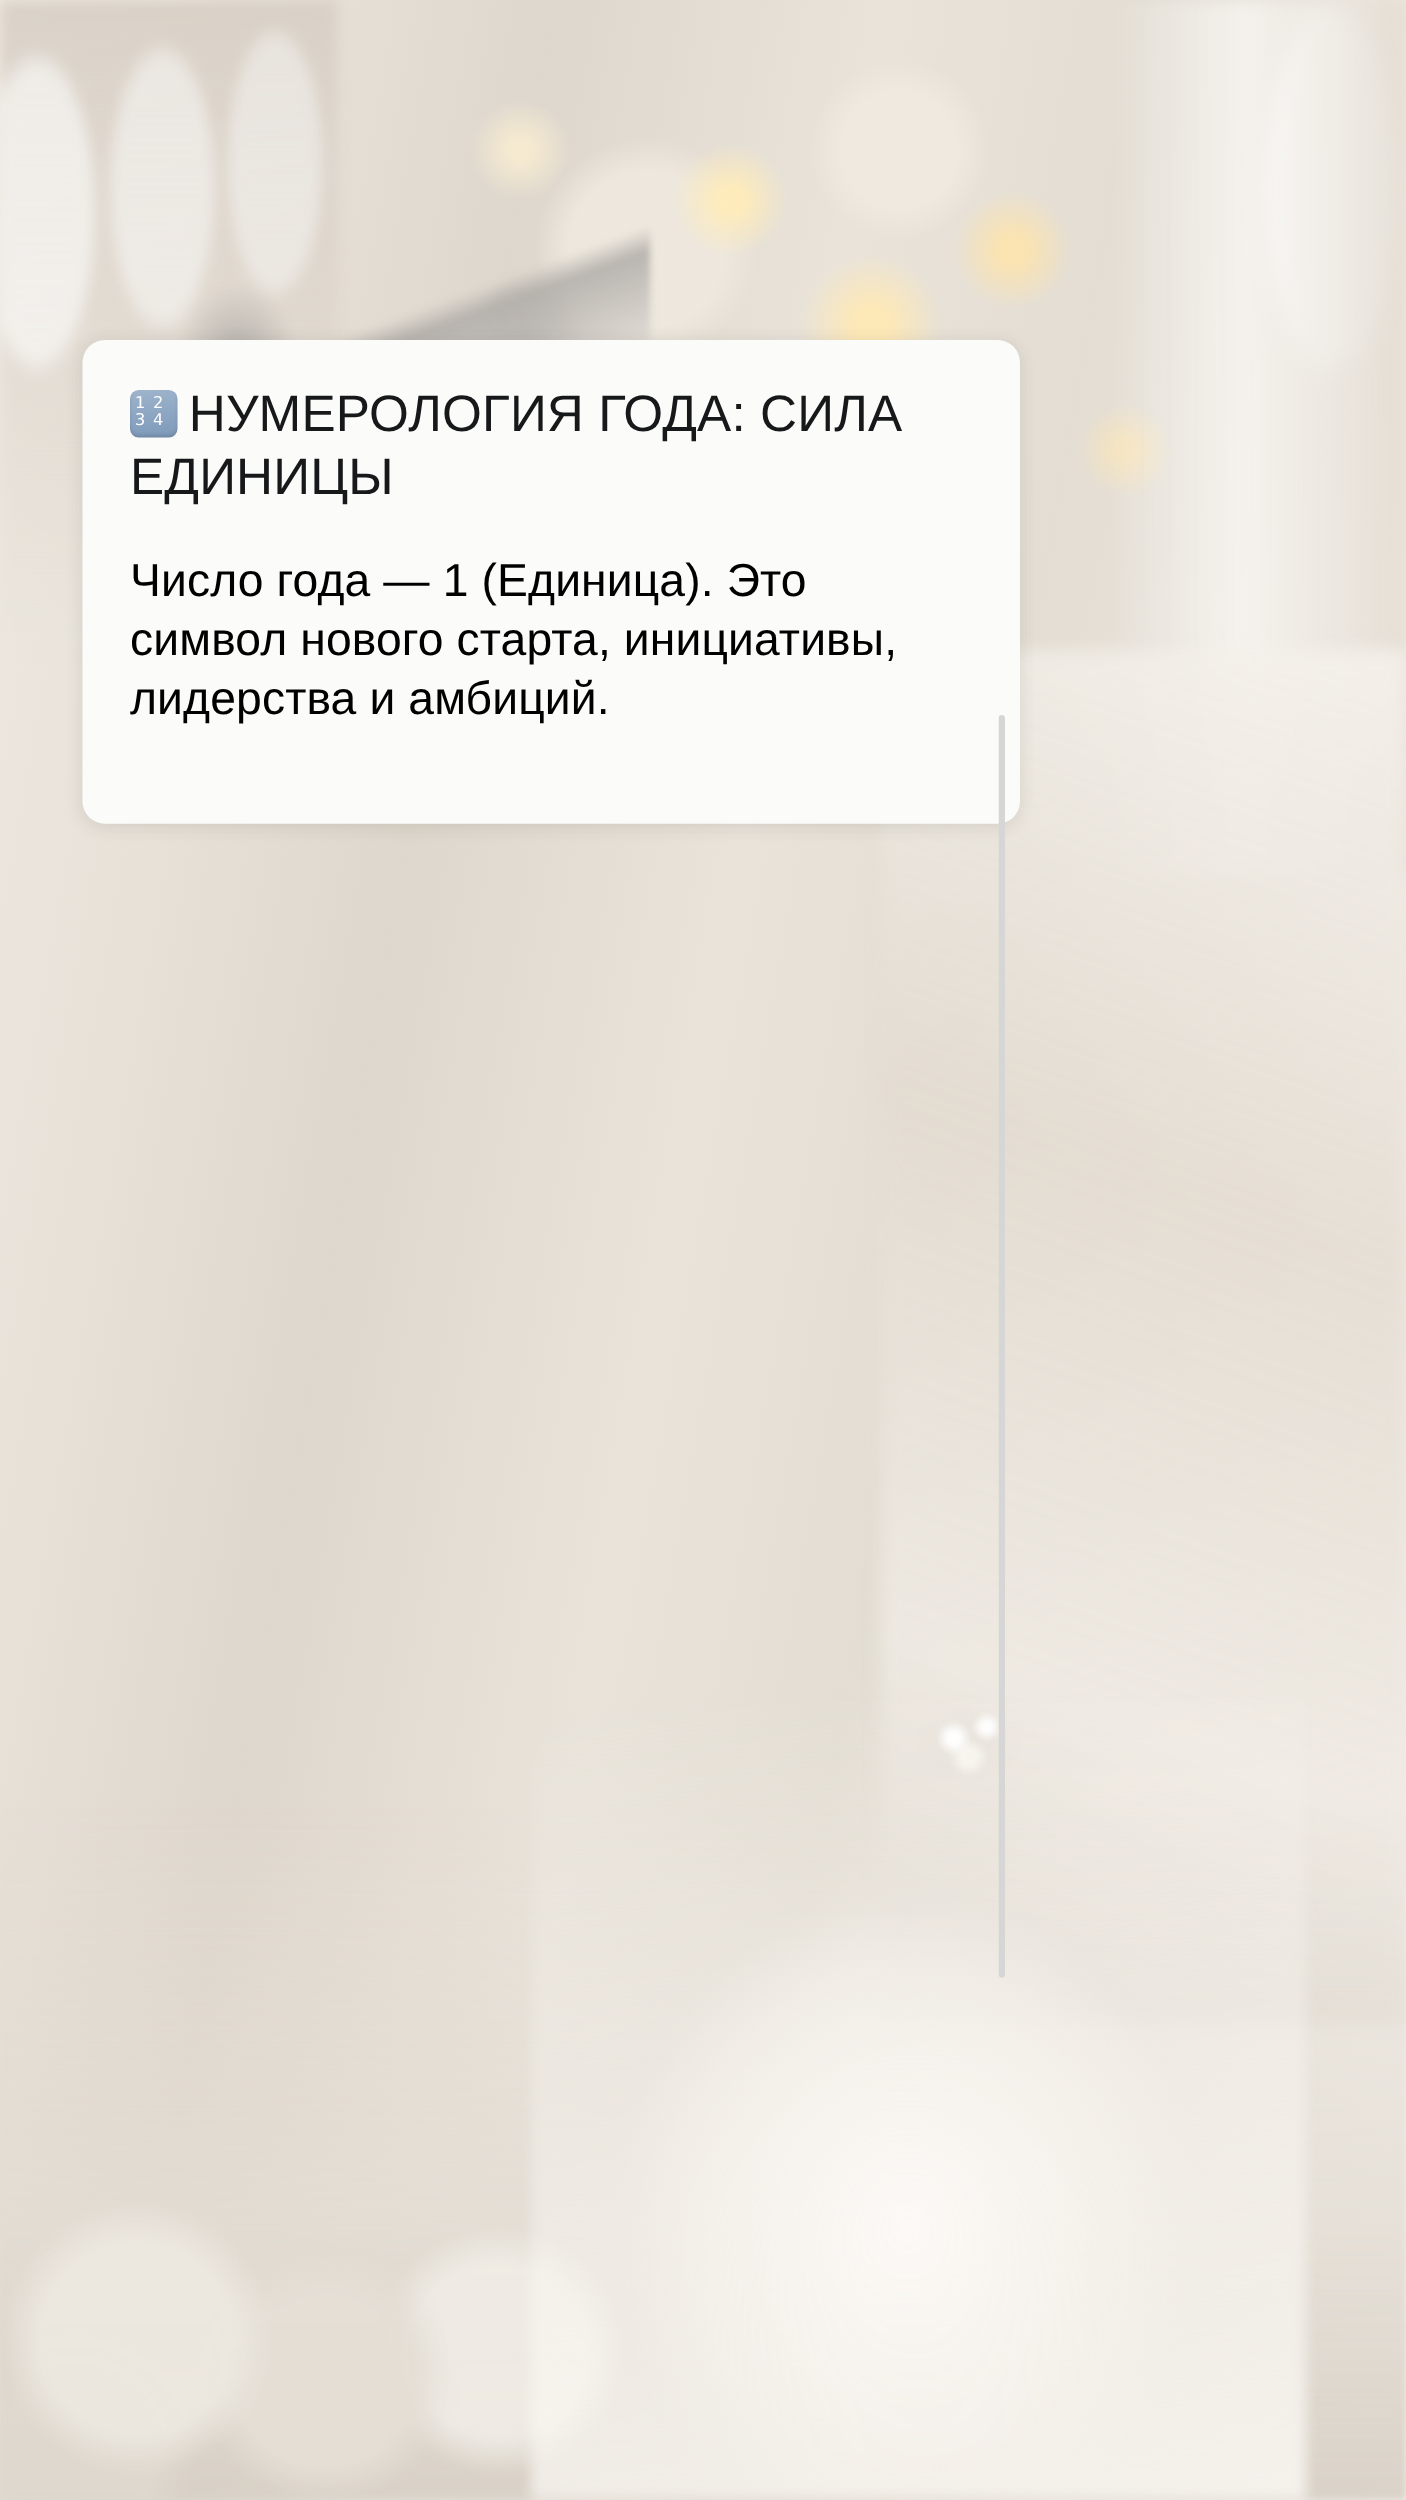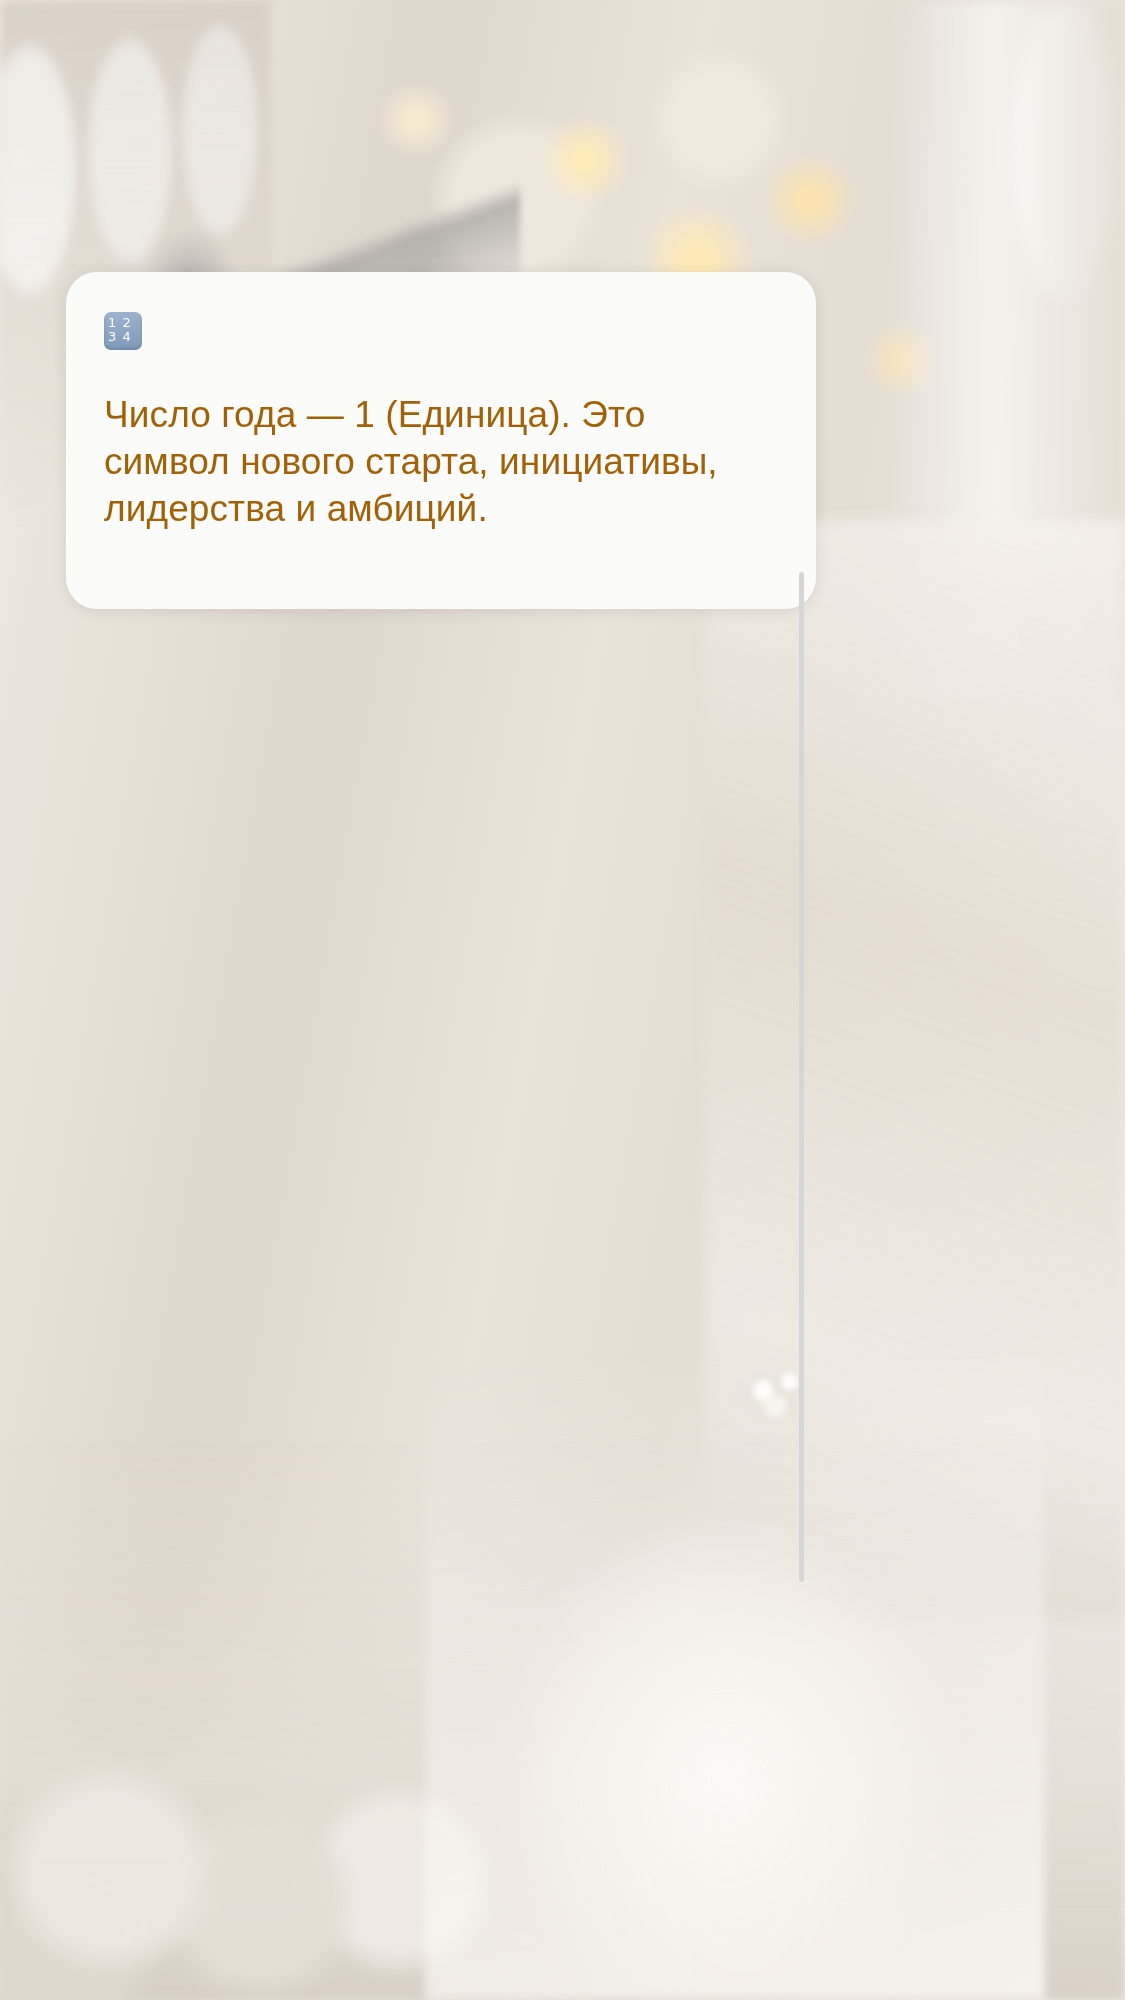--- a/index.html
+++ b/index.html
@@ -116,21 +116,21 @@
     filter: blur(1.2px);
   }
 
   
   .card {
     position: absolute;
     left: 66px;
     top: 272px;
     width: 750px;
     background: #fbfbfa;
-    border-radius: 31px;
+    border-radius: 18px;
     padding: 34px 40px 40px 38px;
     box-sizing: border-box;
     box-shadow: 0 2px 14px rgba(60,55,50,0.12);
   }
 
   .card-title {
     font-size: 41px;
     line-height: 1.22;
     color: #17181a;
     font-weight: 400;
@@ -156,21 +156,21 @@
     line-height: 14px;
     font-family: "DejaVu Sans", sans-serif;
     letter-spacing: 1px;
     text-align: left;
   }
 
   .card p {
     margin: 0;
     font-size: 37px;
     line-height: 1.27;
-    color: #a16207;
+    color: #000000;
     font-weight: 400;
     letter-spacing: 0.1px;
   }
   .para-gap { height: 36px; }
 
   
   .card-scroll-track {
     position: absolute;
     right: 6px;
     top: 150px;
@@ -201,21 +201,21 @@
   <div class="bg-hair"></div>
   <div class="bg-bottom"></div>
   <div class="bg-dress"></div>
   <div class="bg-brooch"></div>
 
   <div class="card">
 
     <h1 class="card-title">
       <span class="emoji-1234">
         <span class="digits">1&nbsp;2<br>3&nbsp;4</span>
-      </span>
+      </span><span>НУМЕРОЛОГИЯ ГОДА: СИЛА ЕДИНИЦЫ</span>
     </h1>
 
     <p>Число года — 1 (Единица). Это символ нового старта, инициативы, лидерства и амбиций.</p>
     <div class="para-gap"></div>
 
     <div class="card-scroll-track">
       <div class="card-scroll-thumb"></div>
     </div>
   </div>
 

